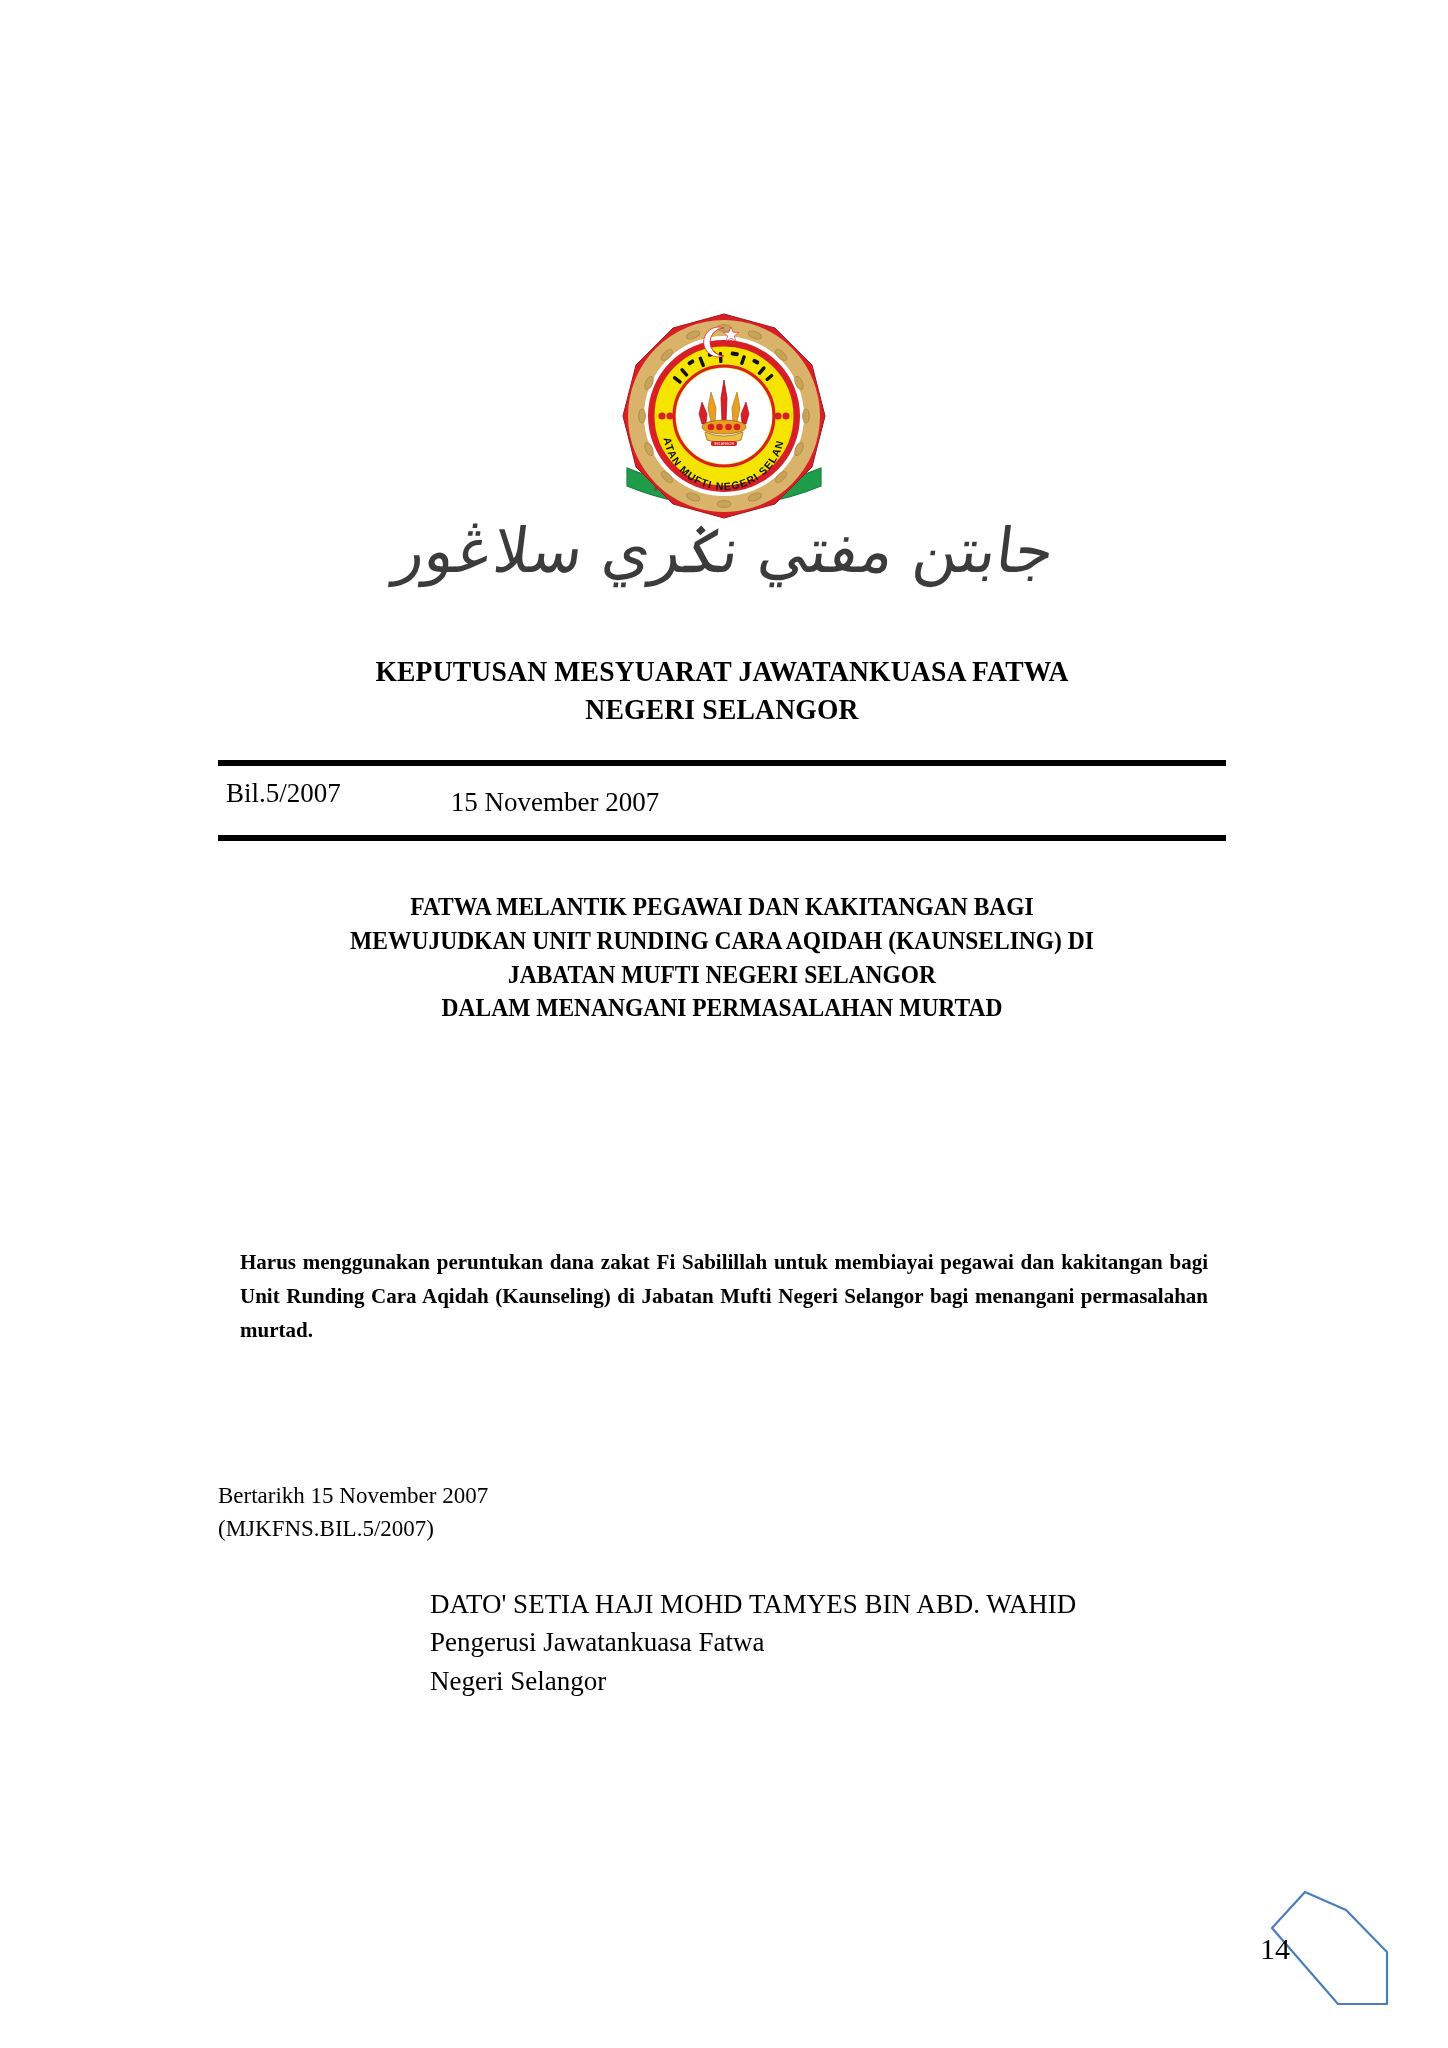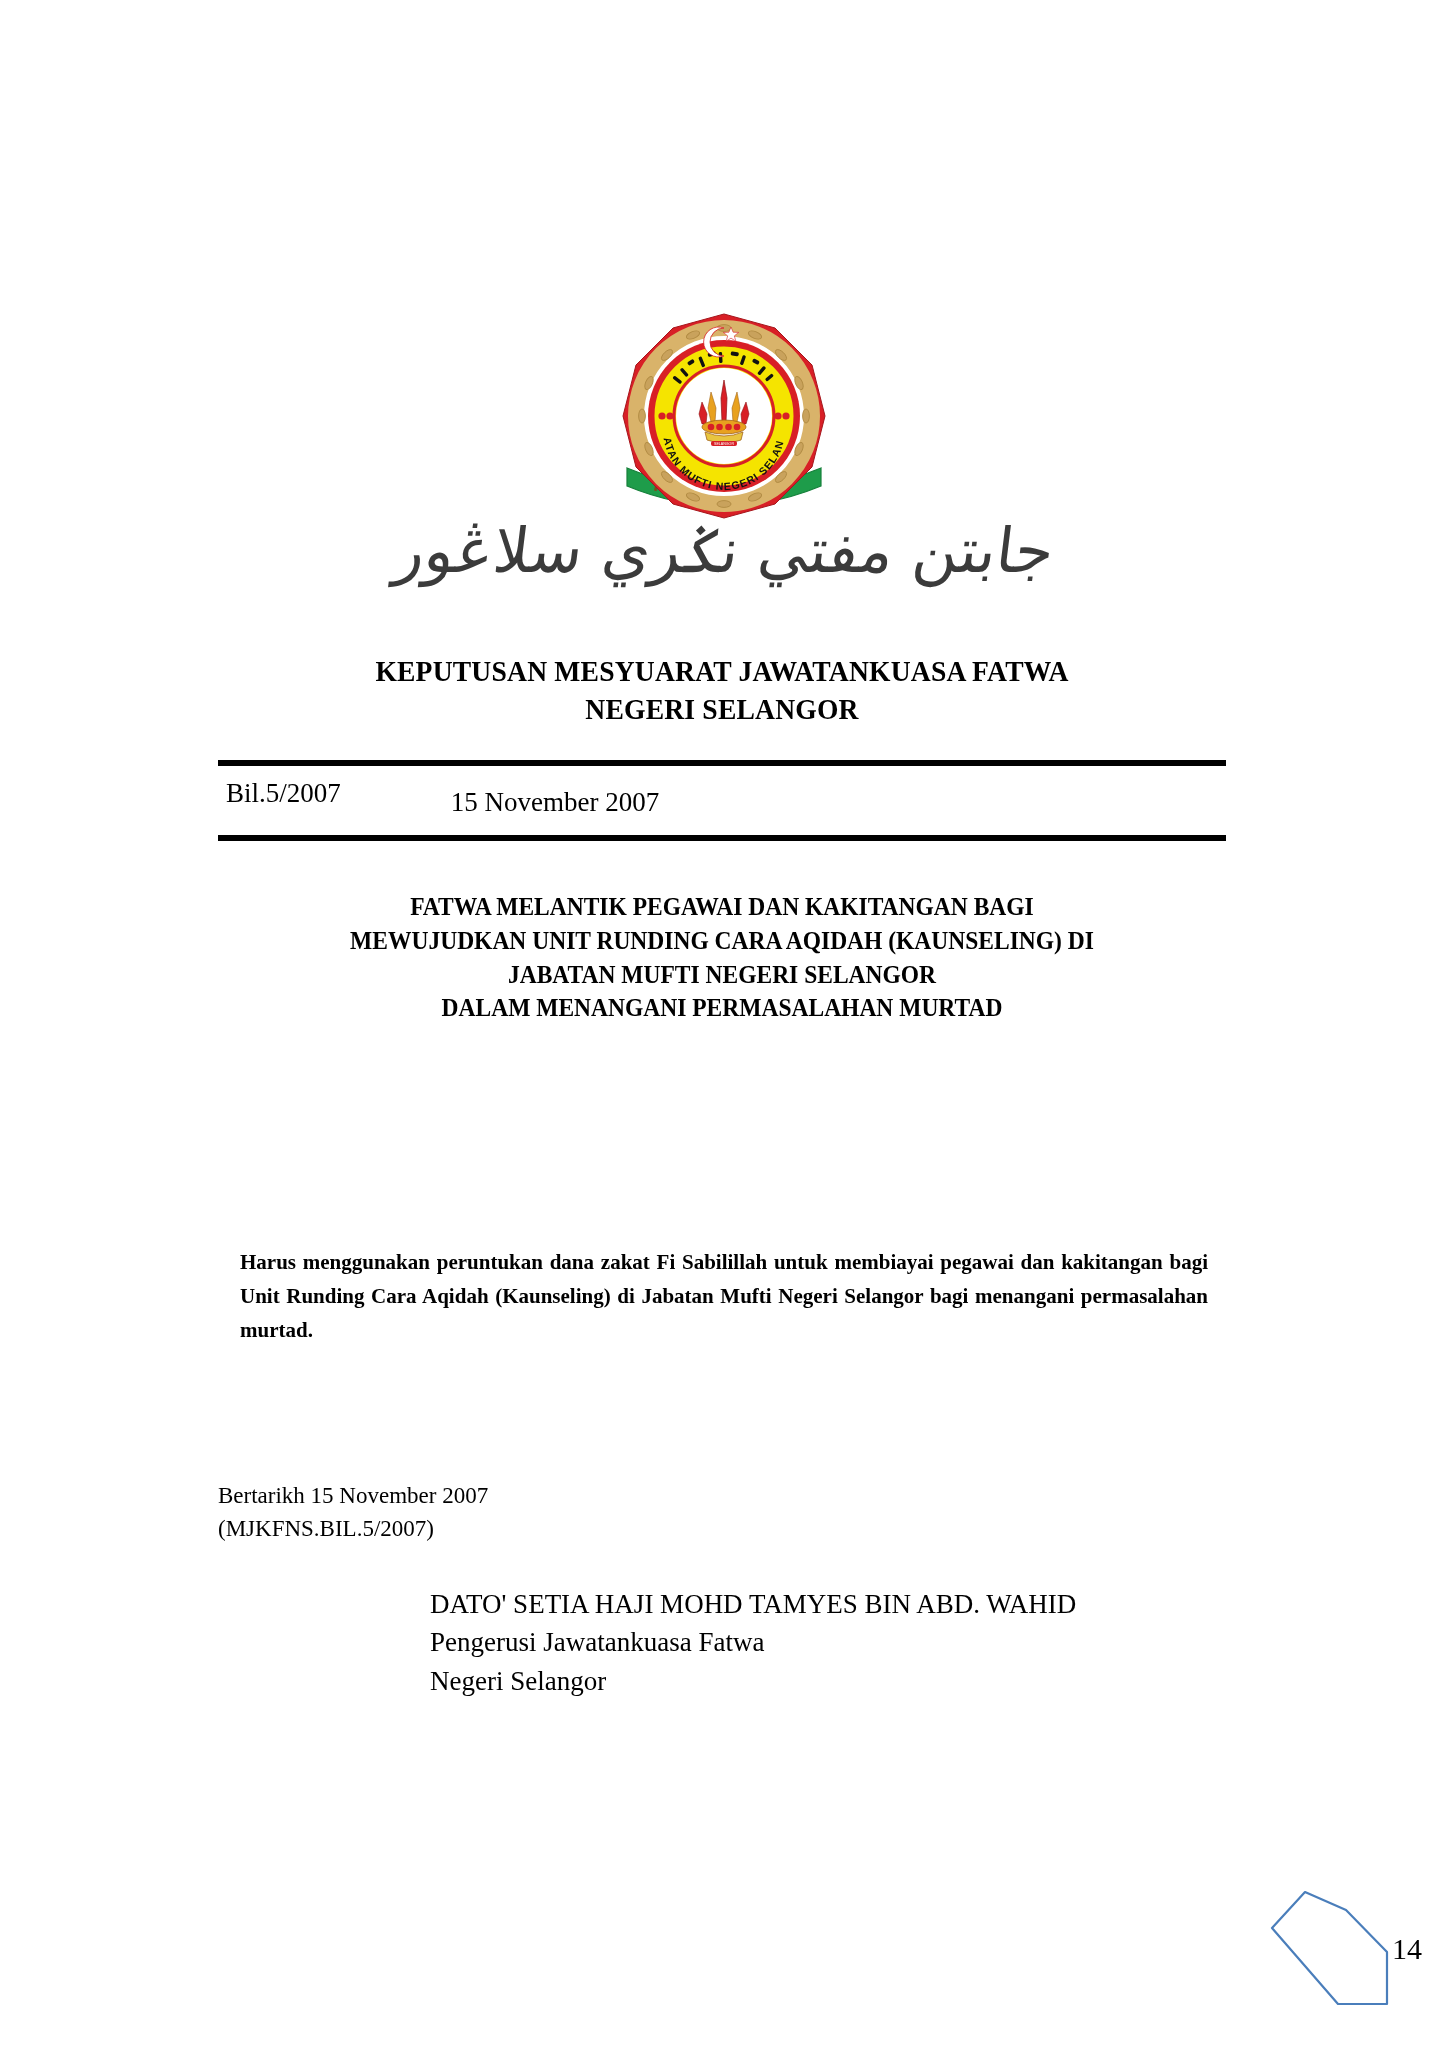--- a/index.html
+++ b/index.html
@@ -175,23 +175,23 @@
   }
   .page-badge svg {
     position: absolute;
     inset: 0;
     width: 100%;
     height: 100%;
   }
   .page-badge .num {
     position: absolute;
     left: 0;
-    right: 4px;
+    right: 17px;
     top: 60px;
-    text-align: right;
+    text-align: left;
     font-size: 30px;
     padding-left: 10px;
   }
 </style>
 </head>
 <body>
 
 <div class="page">
 
   <div class="emblem-wrap">

